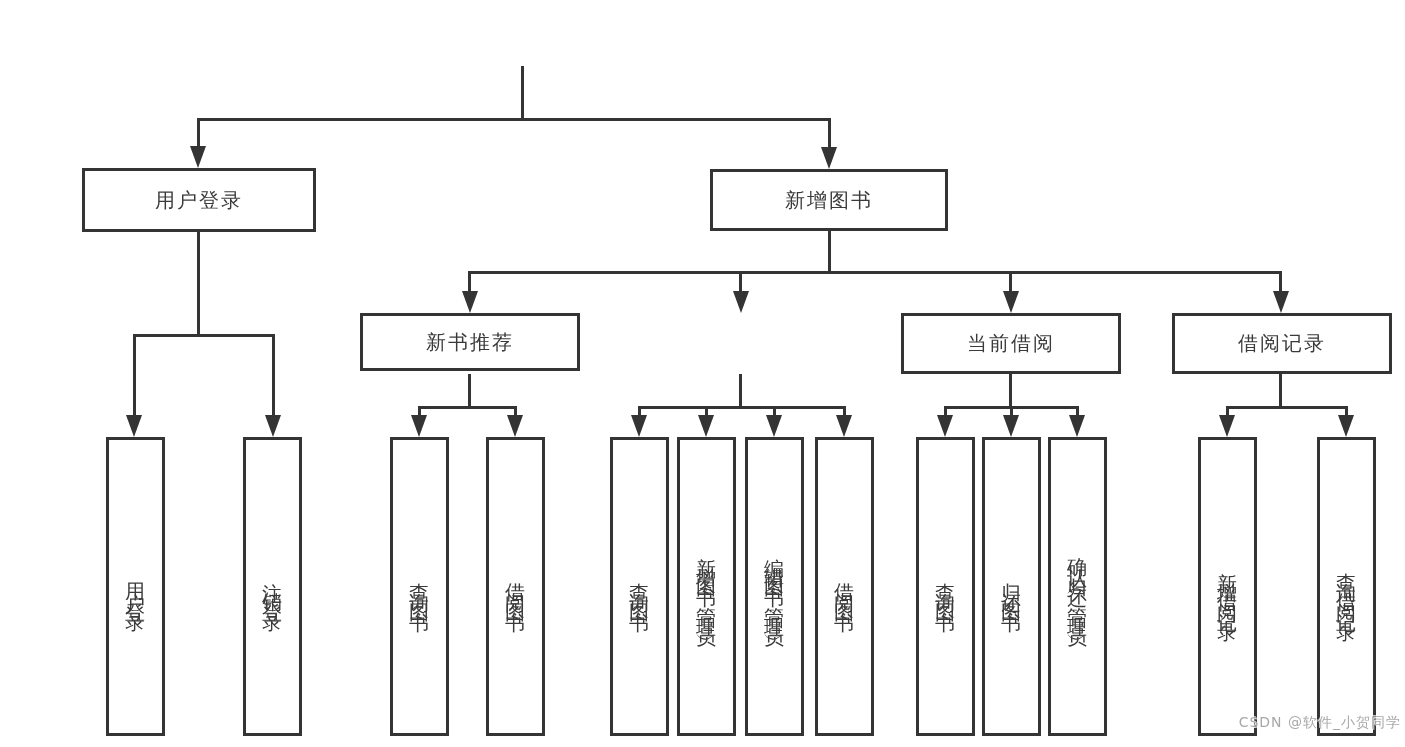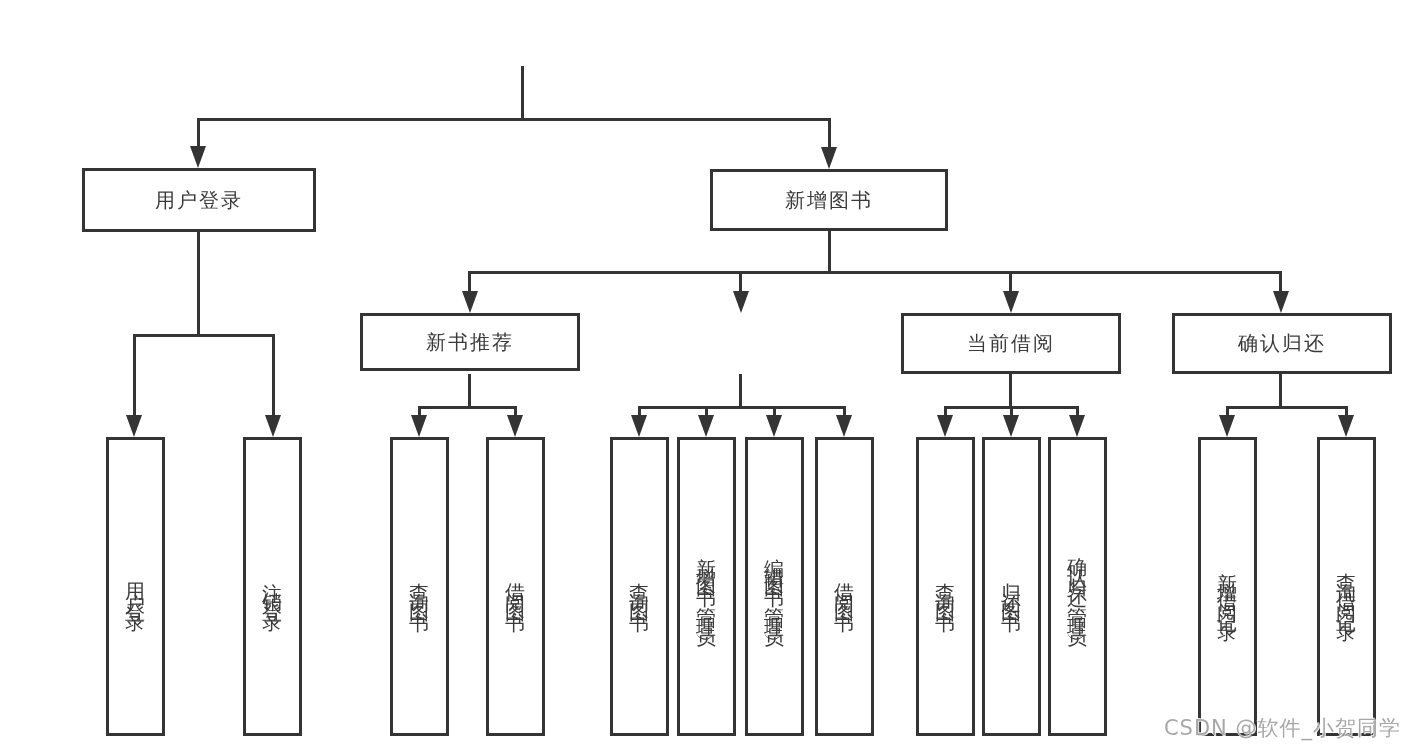--- a/index.html
+++ b/index.html
@@ -38,21 +38,21 @@
   .hl{height:3px;}
   .arr{
     position:absolute;width:0;height:0;
     border-left:8px solid transparent;
     border-right:8px solid transparent;
     border-top:22px solid var(--line);
   }
   .watermark{
     position:absolute;
     top:714px;right:4px;
-    font-size:21px;
+    font-size:14px;
     color:var(--watermark);
     letter-spacing:1px;
     z-index:10;
     text-shadow:-1px -1px 0 rgba(255,255,255,.85),1px 1px 0 rgba(255,255,255,.85);
     white-space:nowrap;
   }
 </style>
 </head>
 <body>
 
@@ -91,21 +91,21 @@
   <div class="vl" style="left:1279px;top:271px;height:22px;"></div>
   <div class="arr" style="left:1273px;top:291px;"></div>
 
   <div class="node" style="left:360px;top:313px;width:220px;height:58px;">
     <span>新书推荐</span>
   </div>
   <div class="node" style="left:901px;top:313px;width:220px;height:61px;">
     <span>当前借阅</span>
   </div>
   <div class="node" style="left:1172px;top:313px;width:220px;height:61px;">
-    <span>确认归还</span>
+    <span>借阅记录</span>
   </div>
 
   <div class="vl" style="left:468px;top:374px;height:34px;"></div>
   <div class="hl" style="left:418px;top:406px;width:99px;"></div>
   <div class="vl" style="left:418px;top:406px;height:13px;"></div>
   <div class="arr" style="left:411px;top:415px;"></div>
   <div class="vl" style="left:514px;top:406px;height:13px;"></div>
   <div class="arr" style="left:507px;top:415px;"></div>
 
   <div class="vl" style="left:739px;top:374px;height:34px;"></div>

